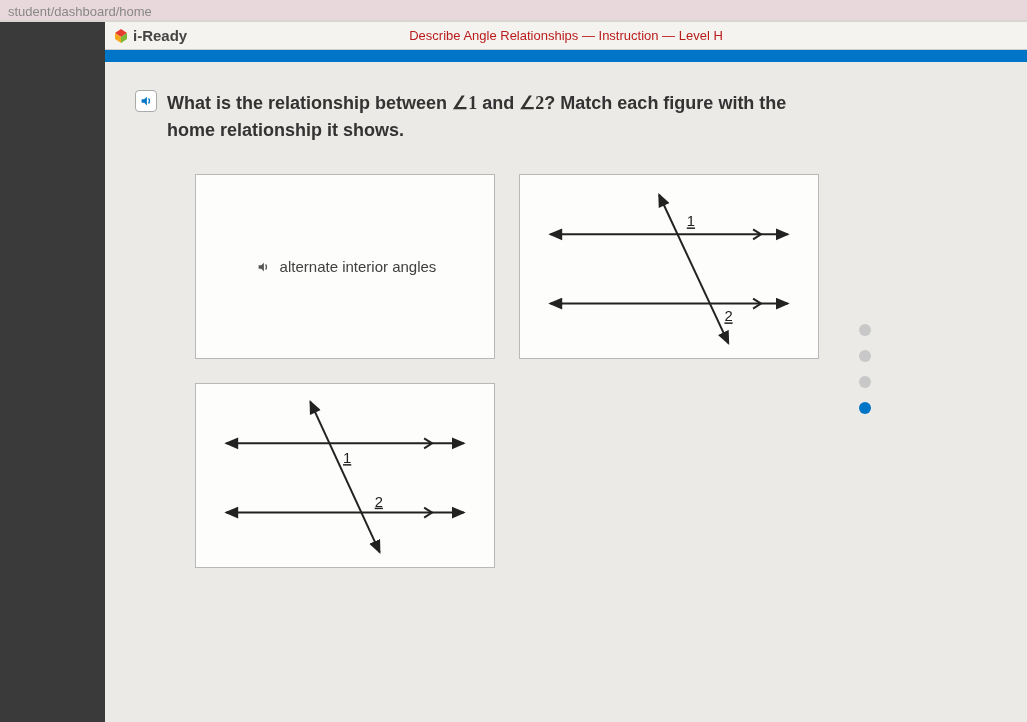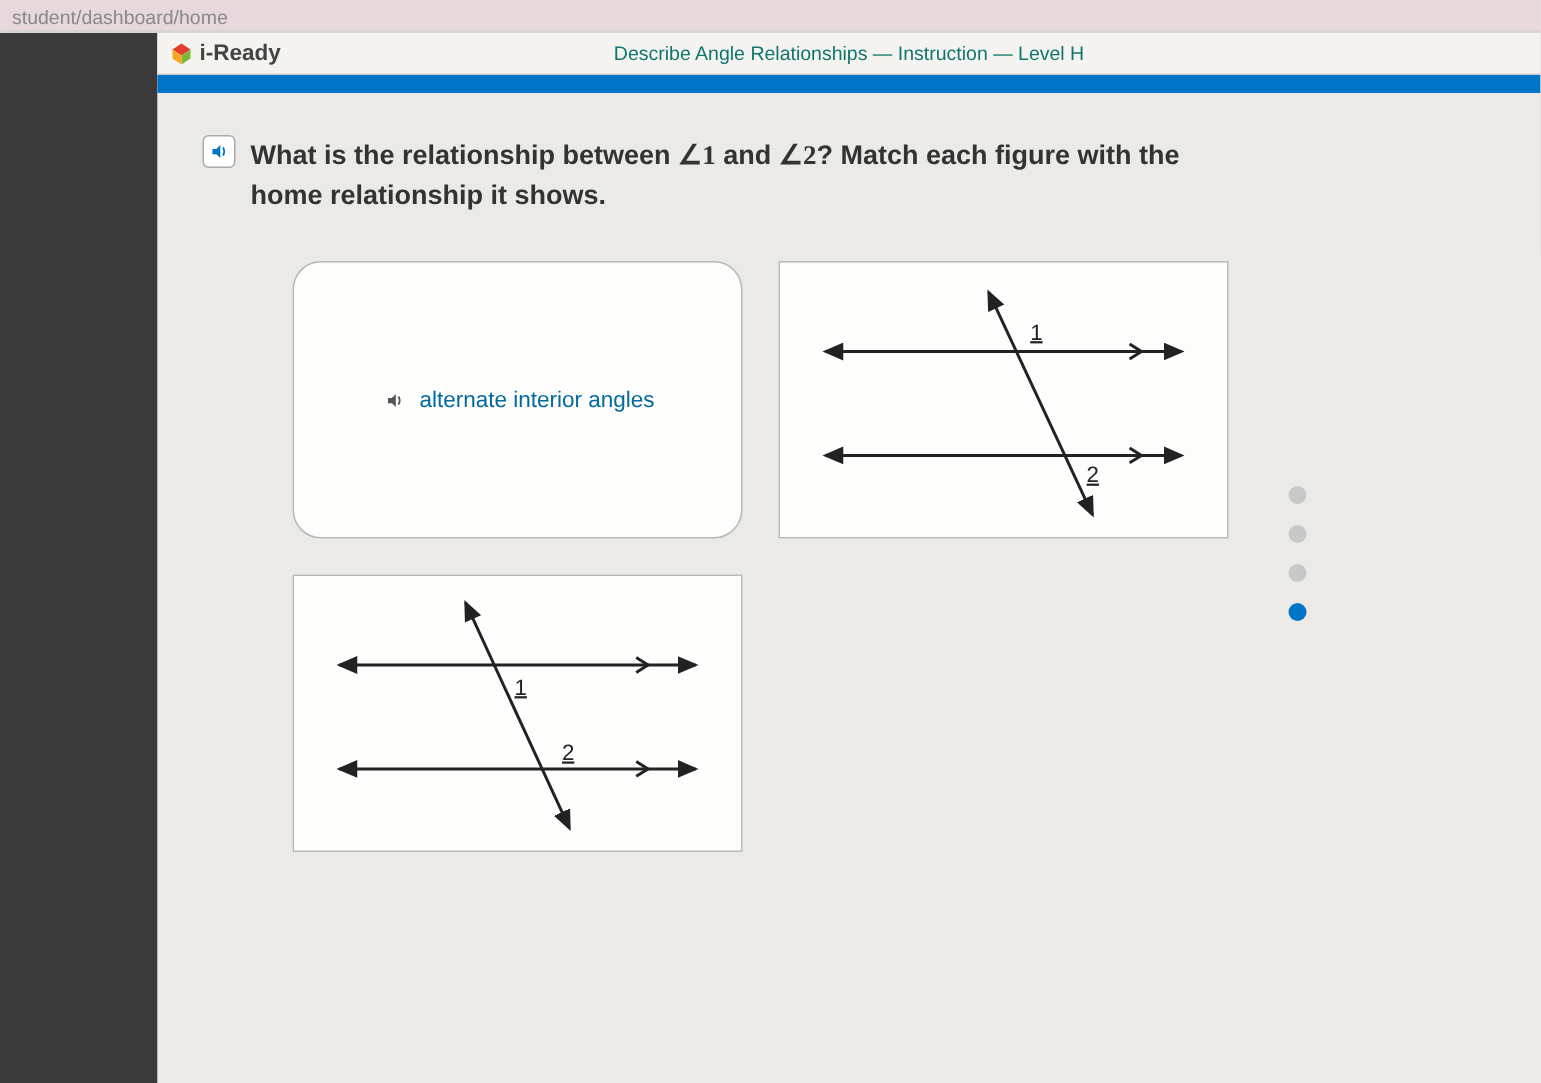--- a/index.html
+++ b/index.html
@@ -56,21 +56,21 @@
     font-size: 15px;
   }
   .brand-logo {
     display: inline-flex;
   }
   .lesson-title {
     position: absolute;
     left: 50%;
     transform: translateX(-50%);
     font-size: 13px;
-    color: #0f766e;
+    color: #b91c1c;
   }
   .blue-bar {
     height: 12px;
     background: #0075c8;
   }
   .content {
     flex: 1;
     padding: 28px 40px 20px 30px;
     position: relative;
   }
@@ -121,22 +121,21 @@
     background: #fdfdfb;
     border: 1px solid #b8b8b8;
     display: flex;
     align-items: center;
     justify-content: center;
     position: relative;
   }
   .label-card {
     gap: 8px;
     font-size: 15px;
-    color: #0369a1;
-    border-radius: 19px;
+    color: #404040;
   }
   .figure-svg { width: 100%; height: 100%; }
   .progress-dots {
     display: flex;
     flex-direction: column;
     gap: 14px;
     padding-top: 150px;
   }
   .dot {
     width: 12px; height: 12px; border-radius: 50%;

